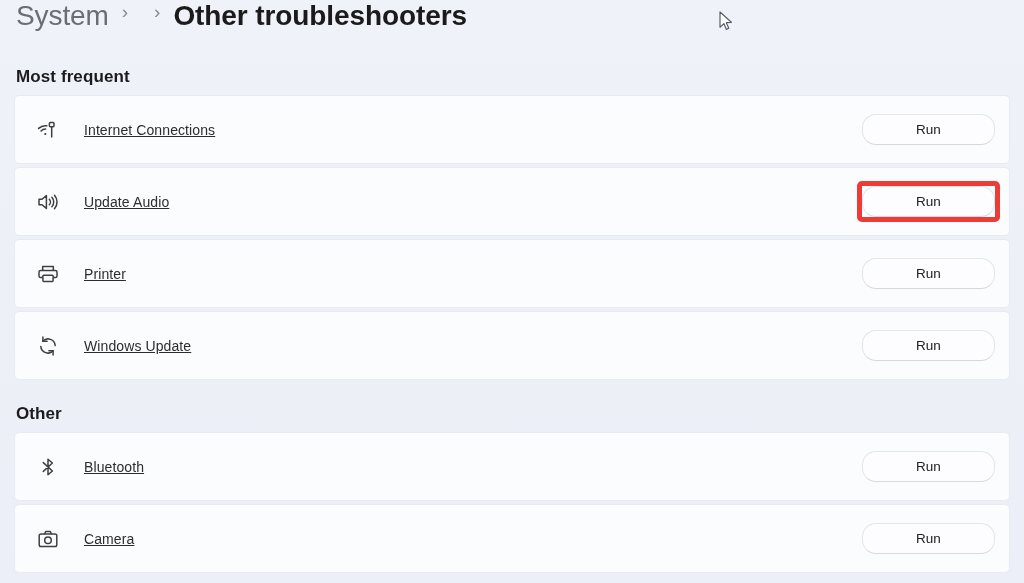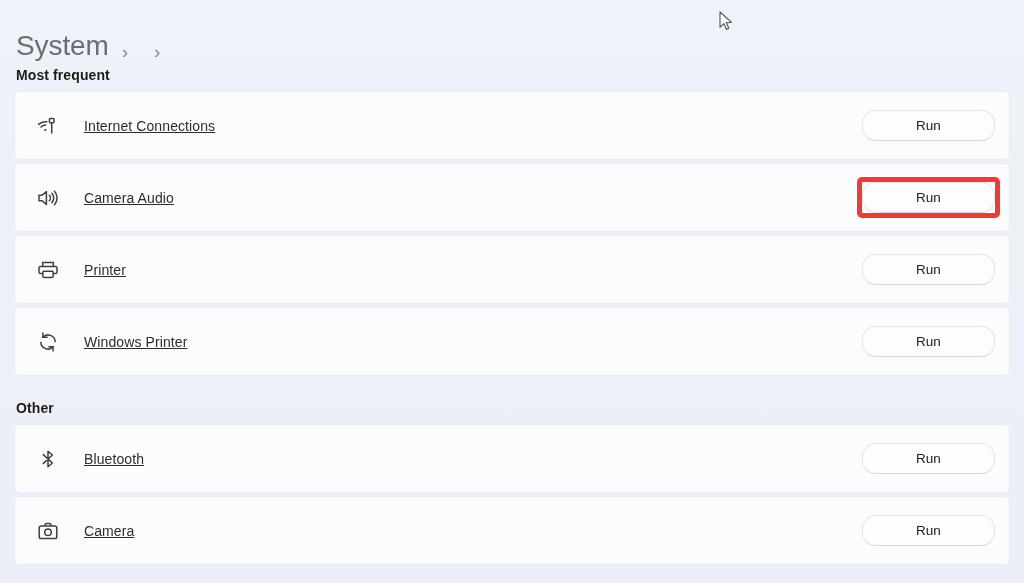--- a/index.html
+++ b/index.html
@@ -20,21 +20,21 @@
     width: 1024px;
     height: 583px;
     box-sizing: border-box;
     padding: 0 14px;
     background: linear-gradient(180deg, #eff2f8 0%, #edf0f7 40%, #eceff7 100%);
   }
 
   
   .breadcrumb {
     display: flex;
-    align-items: flex-end;
+    align-items: flex-start;
     height: 62px;
     padding-left: 2px;
     gap: 0;
   }
   .crumb {
     font-size: 28px;
     color: #6a6d72;
     letter-spacing: -0.1px;
     white-space: nowrap;
   }
@@ -44,21 +44,21 @@
   }
   .crumb-sep {
     font-size: 19px;
     color: #86898e;
     padding: 0 13px;
     transform: translateY(1px);
   }
 
   
   .section-title {
-    font-size: 14px;
+    font-size: 17px;
     font-weight: 600;
     color: #1c1c1e;
     padding-left: 2px;
     margin-top: 5px;
     margin-bottom: 8px;
     letter-spacing: 0.1px;
   }
   .section-title.other {
     margin-top: 24px;
     margin-bottom: 8px;
@@ -151,20 +151,21 @@
 </style>
 </head>
 <body>
 
 <div class="page">
 
   <div class="breadcrumb">
     <span class="crumb">System</span>
     <span class="crumb-sep">›</span>
     <span class="crumb-sep">›</span>
+    <span class="crumb current">Other troubleshooters</span>
   </div>
 
   <div class="section-title">Most frequent</div>
 
   <div class="list">
 
     <div class="row">
       <span class="row-icon">
         <svg width="24" height="24" viewBox="0 0 24 24" fill="none" stroke="currentColor" stroke-width="1.5" stroke-linecap="round">
           <path d="M2.6 10.4a10 10 0 0 1 8.2-2.6"></path>
@@ -181,21 +182,21 @@
 
     <div class="row highlighted">
       <span class="row-icon">
         <svg width="24" height="24" viewBox="0 0 24 24" fill="none" stroke="currentColor" stroke-width="1.5" stroke-linecap="round" stroke-linejoin="round">
           <path d="M3 9.3h3L10.4 5.6v12.8L6 14.7H3z"></path>
           <path d="M13.3 9.2a4 4 0 0 1 0 5.6"></path>
           <path d="M15.9 7.2a7.2 7.2 0 0 1 0 9.6"></path>
           <path d="M18.5 5.2a10.4 10.4 0 0 1 0 13.6"></path>
         </svg>
       </span>
-      <span class="row-label">Camera Audio</span>
+      <span class="row-label">Update Audio</span>
       <span class="row-spacer"></span>
       <button class="run-btn">Run</button>
       <span class="highlight-box" style="right:9px; top:13px; width:143px; height:41px;"></span>
     </div>
 
     <div class="row">
       <span class="row-icon">
         <svg width="24" height="24" viewBox="0 0 24 24" fill="none" stroke="currentColor" stroke-width="1.5" stroke-linejoin="round">
           <path d="M6.7 8.4V4.6h10.6v3.8"></path>
           <rect x="3" y="8.4" width="18" height="7.2" rx="1.6"></rect>
@@ -209,21 +210,21 @@
 
     <div class="row">
       <span class="row-icon">
         <svg width="24" height="24" viewBox="0 0 24 24" fill="none" stroke="currentColor" stroke-width="1.5" stroke-linecap="round" stroke-linejoin="round">
           <path d="M19.2 11.6a7.2 7.2 0 0 0-12.4-4.4"></path>
           <path d="M4.8 12.4a7.2 7.2 0 0 0 12.4 4.4"></path>
           <path d="M6.9 3.1v4.2h4.2"></path>
           <path d="M17.1 20.9v-4.2h-4.2"></path>
         </svg>
       </span>
-      <span class="row-label">Windows Printer</span>
+      <span class="row-label">Windows Update</span>
       <span class="row-spacer"></span>
       <button class="run-btn">Run</button>
     </div>
 
   </div>
 
   <div class="section-title other">Other</div>
 
   <div class="list">
 

